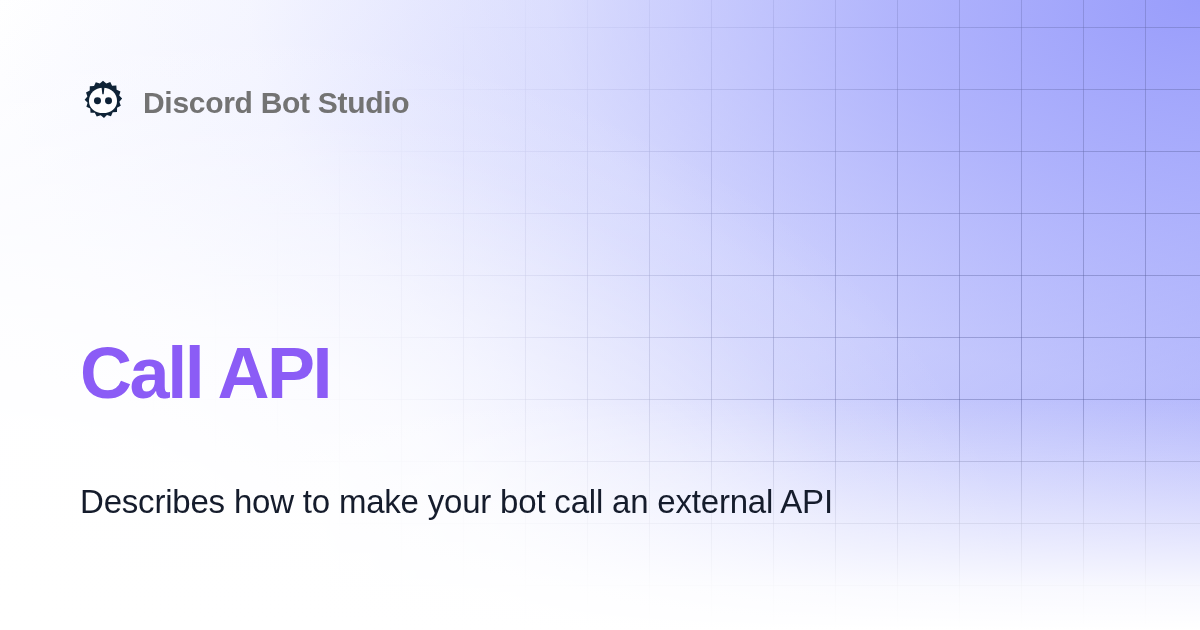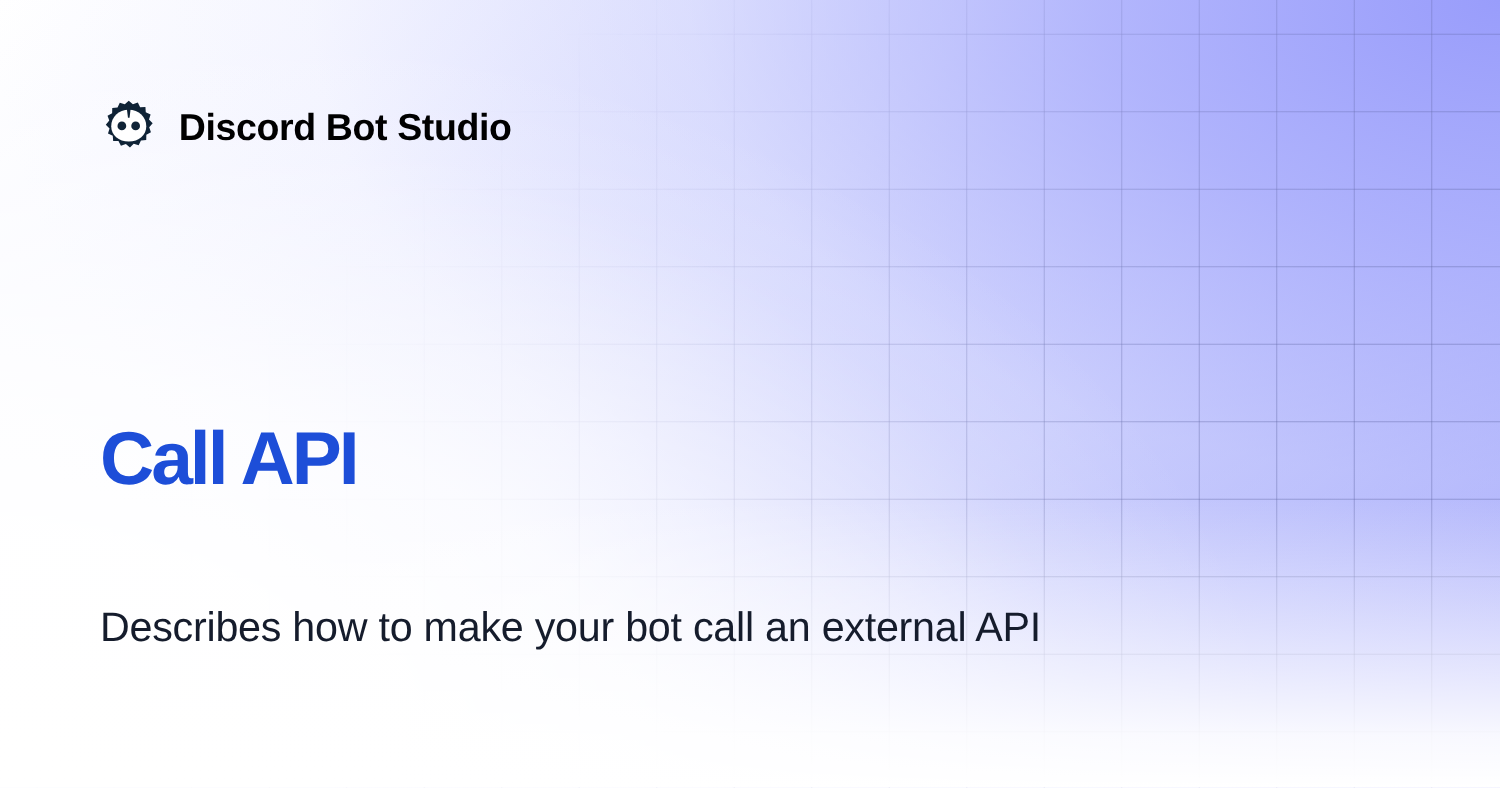--- a/index.html
+++ b/index.html
@@ -102,34 +102,34 @@
   }
   .brand-logo {
     width:46px; height:46px;
     display:block;
     flex:0 0 auto;
   }
   .brand-name {
     font-size:30px;
     font-weight:bold;
     letter-spacing:-0.3px;
-    color:#000000;
+    color:#737373;
     white-space:nowrap;
     line-height:1;
   }
 
   .headline {
     position:absolute;
     left:80px;
     top:336px;
-    font-size:60px;
+    font-size:72px;
     font-weight:bold;
     line-height:1.04;
     letter-spacing:-2.4px;
-    color:#1d4ed8;
+    color:#8b5cf6;
     white-space:nowrap;
   }
 
   .subhead {
     position:absolute;
     left:80px;
     top:480px;
     width:800px;
     font-size:33px;
     font-weight:normal;

